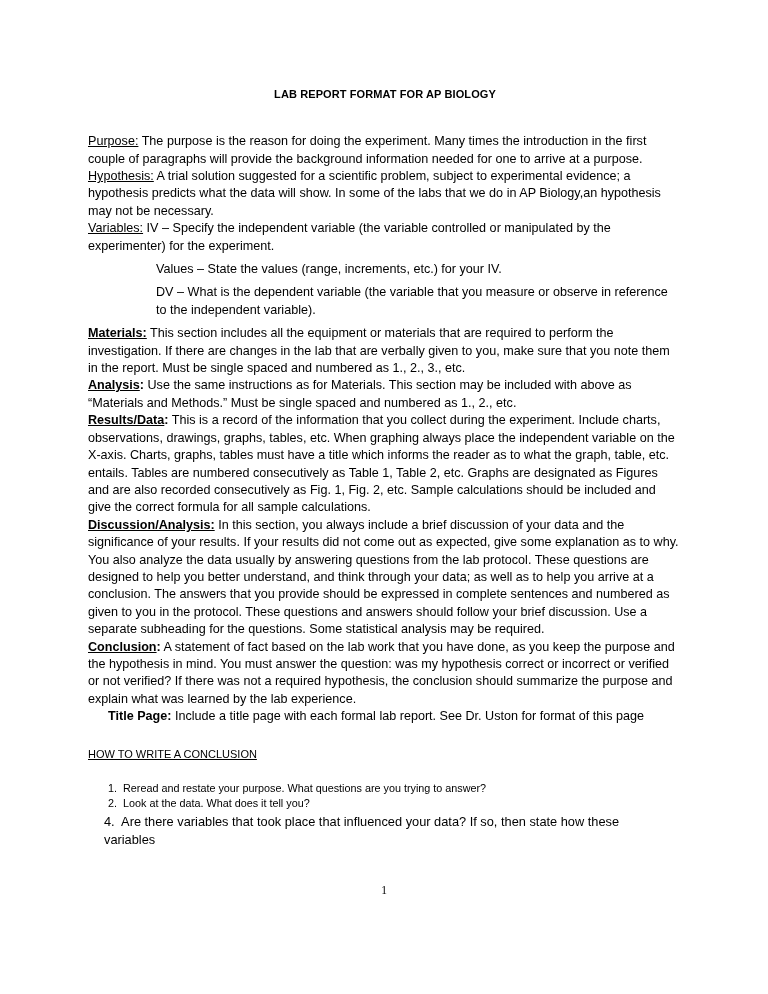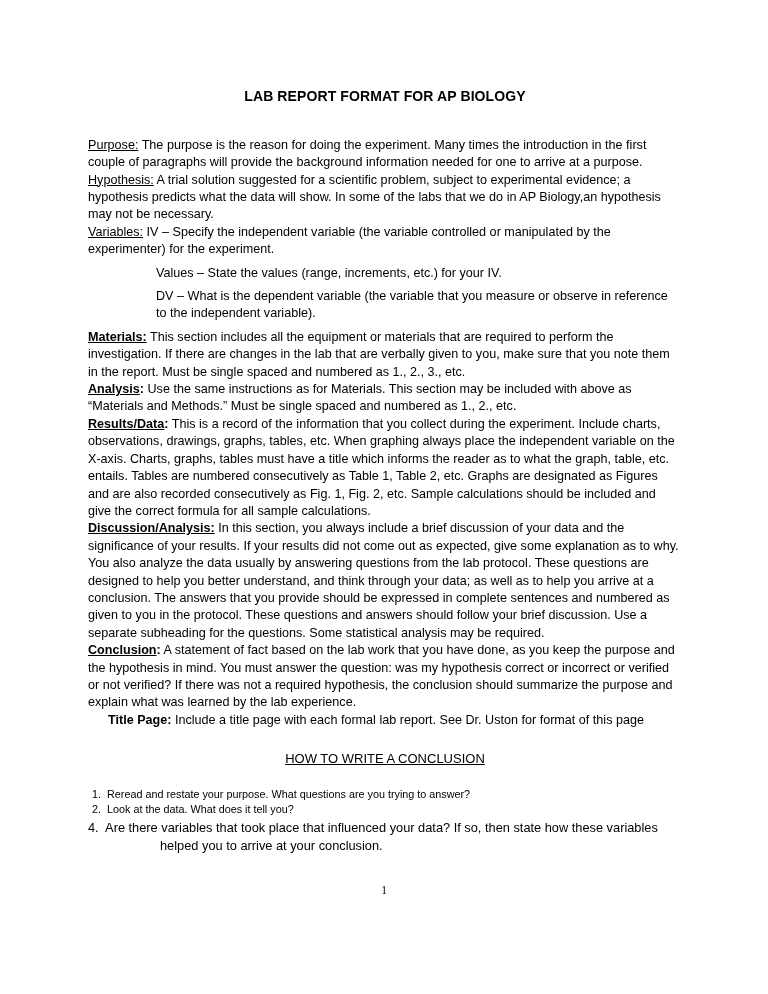--- a/index.html
+++ b/index.html
@@ -23,21 +23,21 @@
   .content {
     position: absolute;
     left: 88px;
     top: 0;
     width: 594px;
   }
 
   
   .doc-title {
     text-align: center;
-    font-size: 14px;
+    font-size: 11px;
     font-weight: bold;
     letter-spacing: 0.1px;
     margin-top: 88px;
     line-height: 1.2;
   }
 
   
   .body-block {
     margin-top: 32px;
     font-size: 12.6px;
@@ -67,32 +67,32 @@
   }
 
   
   .var-sub {
     margin: 6px;
     padding-left: 62px;
   }
 
   
   .subhead {
-    text-align: center;
-    font-size: 13px;
+    text-align: left;
+    font-size: 11px;
     margin-top: 22px;
     line-height: 1.2;
   }
   .subhead span {
     text-decoration: underline;
   }
 
   
   .numlist {
-    margin: 0;
+    margin: 16px;
     padding: 0;
     list-style: none;
     margin-top: 20px;
   }
   .numlist li {
     display: block;
     margin: 0;
     padding: 0;
   }
   .numlist li.small {
@@ -156,19 +156,19 @@
 
       <p class="para"><span class="lbl-bn">Title Page:</span><span>  Include a title page with each formal lab report.  See Dr. Uston for format of this page</span></p>
 
     </div>
 
     <div class="subhead"><span>HOW TO WRITE A CONCLUSION</span></div>
 
     <ul class="numlist">
       <li class="small"><span class="num">1.</span>&nbsp; <span>Reread and restate your purpose.  What questions are you trying to answer?</span></li>
       <li class="small"><span class="num">2.</span>&nbsp; <span>Look at the data.  What does it tell you?</span></li>
-      <li class="big"><span class="num">4.</span>&nbsp; <span>Are there variables that took place that influenced your data?  If so, then state how these variables</span><span class="cont-indent">helped you to arrive at your conclusion.</span></li>
+      <li class="big"><span class="num">4.</span>&nbsp; <span>Are there variables that took place that influenced your data?  If so, then state how these variables</span></li>
     </ul>
 
   </div>
 
   <div class="page-number">1</div>
 </div>
 
 </body></html>

